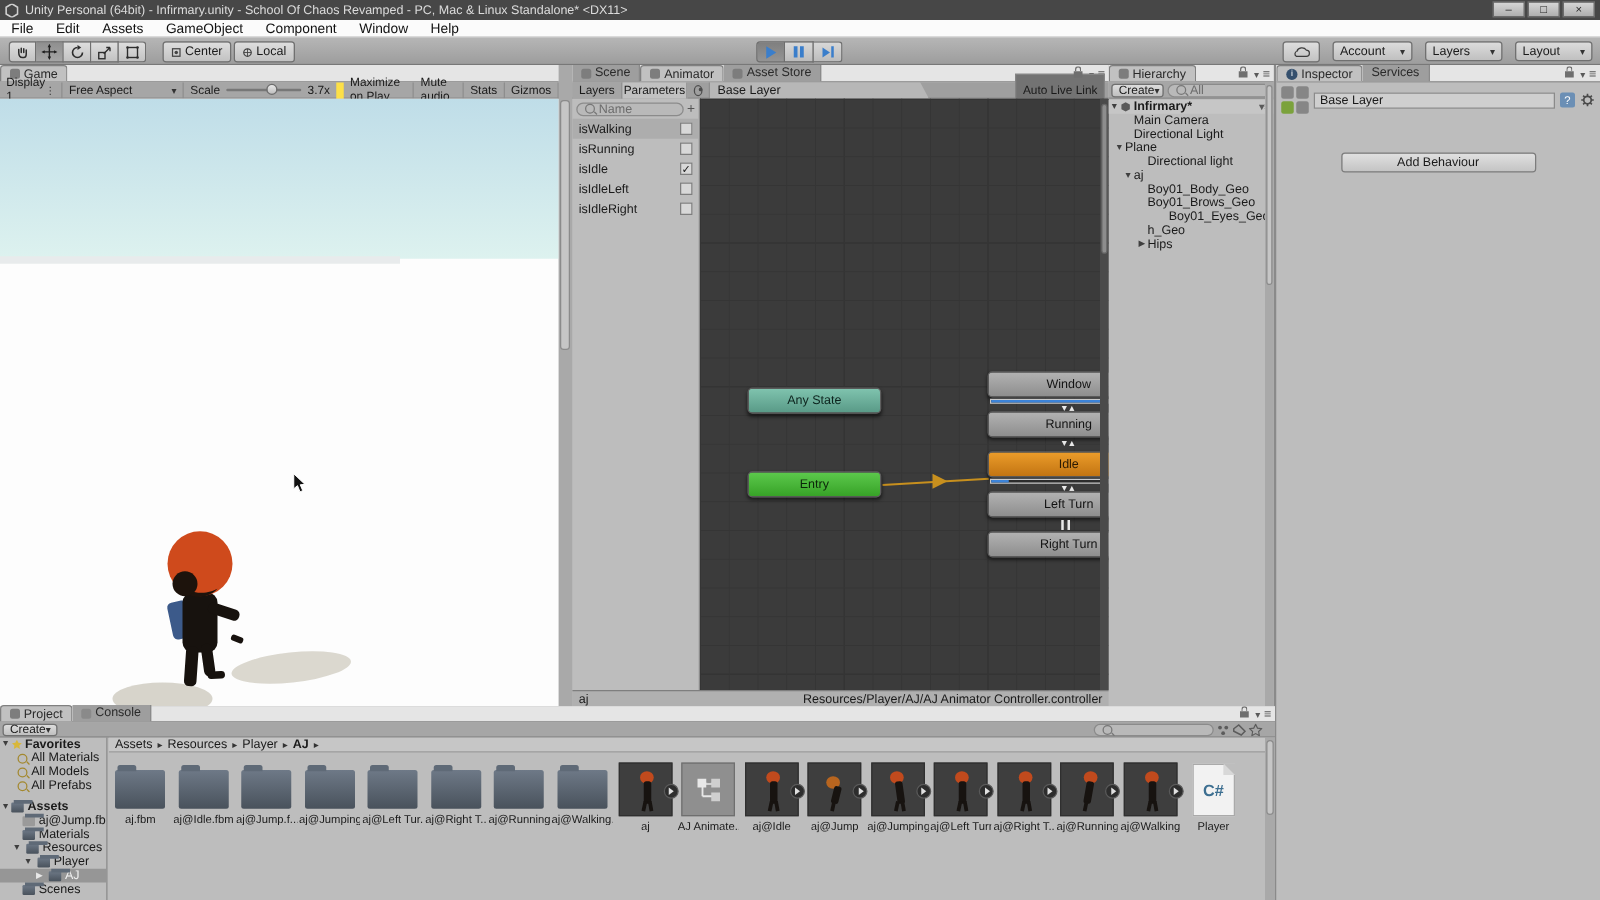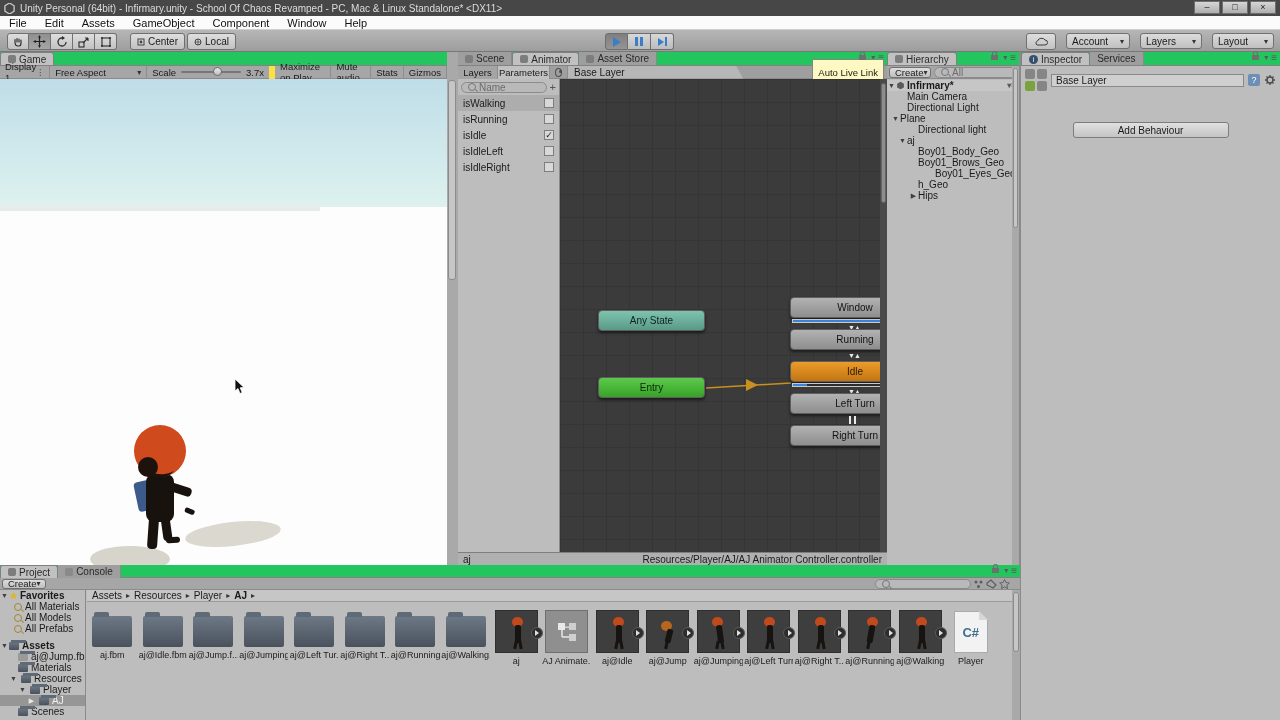--- a/index.html
+++ b/index.html
@@ -36,21 +36,21 @@
         display:flex;align-items:center;justify-content:center;box-sizing:border-box;}
   .pbtn:first-child{border-left-width:1px;border-radius:3px 0 0 3px;}
   .pbtn:last-child{border-radius:0 3px 3px 0;}
   .pbtn.active{background:linear-gradient(#7f7f7f,#949494);}
   .tri-right{width:0;height:0;border-left:8px solid #3a7ecb;border-top:5px solid transparent;border-bottom:5px solid transparent;}
   .pause-bars{display:flex;gap:2px;}
   .pause-bars i{width:3px;height:9px;background:#3a7ecb;}
   .step-bar{width:2px;height:9px;background:#3a7ecb;margin-left:1px;}
   .tri-sm{width:0;height:0;border-left:6px solid #3a7ecb;border-top:4px solid transparent;border-bottom:4px solid transparent;}
   
-  .tabstrip{background:#22c55e;border-bottom:1px solid #828282;display:flex;align-items:flex-start;box-sizing:border-box;}
+  .tabstrip{background:#e5e5e5;border-bottom:1px solid #828282;display:flex;align-items:flex-end;box-sizing:border-box;}
   .tab{height:13px;display:flex;align-items:center;gap:3px;padding:0 7px;font-size:10px;color:#2a2a2a;
        background:#9e9e9e;border-right:1px solid #8a8a8a;box-sizing:border-box;}
   .tab.active{background:#c1c1c1;border-radius:3px 3px 0 0;border:1px solid #808080;border-bottom:none;}
   .panel-menu{margin-left:auto;display:flex;align-items:center;gap:3px;padding-right:3px;color:#5a5a5a;font-size:8px;}
   .ticon{width:8px;height:8px;background:#7d7d7d;border-radius:2px;display:inline-block;}
   .subbar{background:#a6a6a6;border-bottom:1px solid #8b8b8b;display:flex;align-items:center;box-sizing:border-box;}
   .pill{background:#b9b9b9;border:1px solid #8b8b8b;border-radius:8px;height:11px;display:flex;align-items:center;
         padding:0 6px;color:#6c6c6c;gap:3px;box-sizing:border-box;}
   .mag{width:6px;height:6px;border:1px solid #777;border-radius:50%;position:relative;display:inline-block;flex:0 0 auto;}
   .mag::after{content:"";position:absolute;width:3px;height:1px;background:#777;transform:rotate(45deg);right:-3px;bottom:-1px;}
@@ -319,21 +319,21 @@
       <div class="gamebar-btn" style="width:52px;justify-content:center;background:#c1c1c1;">
           <span>Parameters</span>
         </div>
       <div class="gamebar-btn" style="width:18px;justify-content:center;">
           <span class="eye"></span>
         </div>
       <div style="width:175px;height:13px;background:#b7b7b7;display:flex;align-items:center;padding-left:6px;clip-path:polygon(0 0,96% 0,100% 100%,0 100%);box-sizing:border-box;">
         <span>Base Layer</span>
       </div>
       <div style="margin-left:auto;padding-right:3px;">
-        <div class="gamebar-btn" style="border:1px solid #858585;background:#fef9c3;height:26px;">
+        <div class="gamebar-btn" style="border:1px solid #858585;background:#737373;height:26px;">
             <span>Auto Live Link</span>
           </div>
       </div>
     </div>
 
     <div class="abs" style="left:0;top:27px;width:102px;height:473px;background:#bdbdbd;border-right:1px solid #8a8a8a;box-sizing:border-box;">
       <div style="display:flex;align-items:center;gap:3px;padding:2px 3px;">
         <div class="pill" style="flex:1;">
           <span class="mag"></span>
           <span>Name</span>

